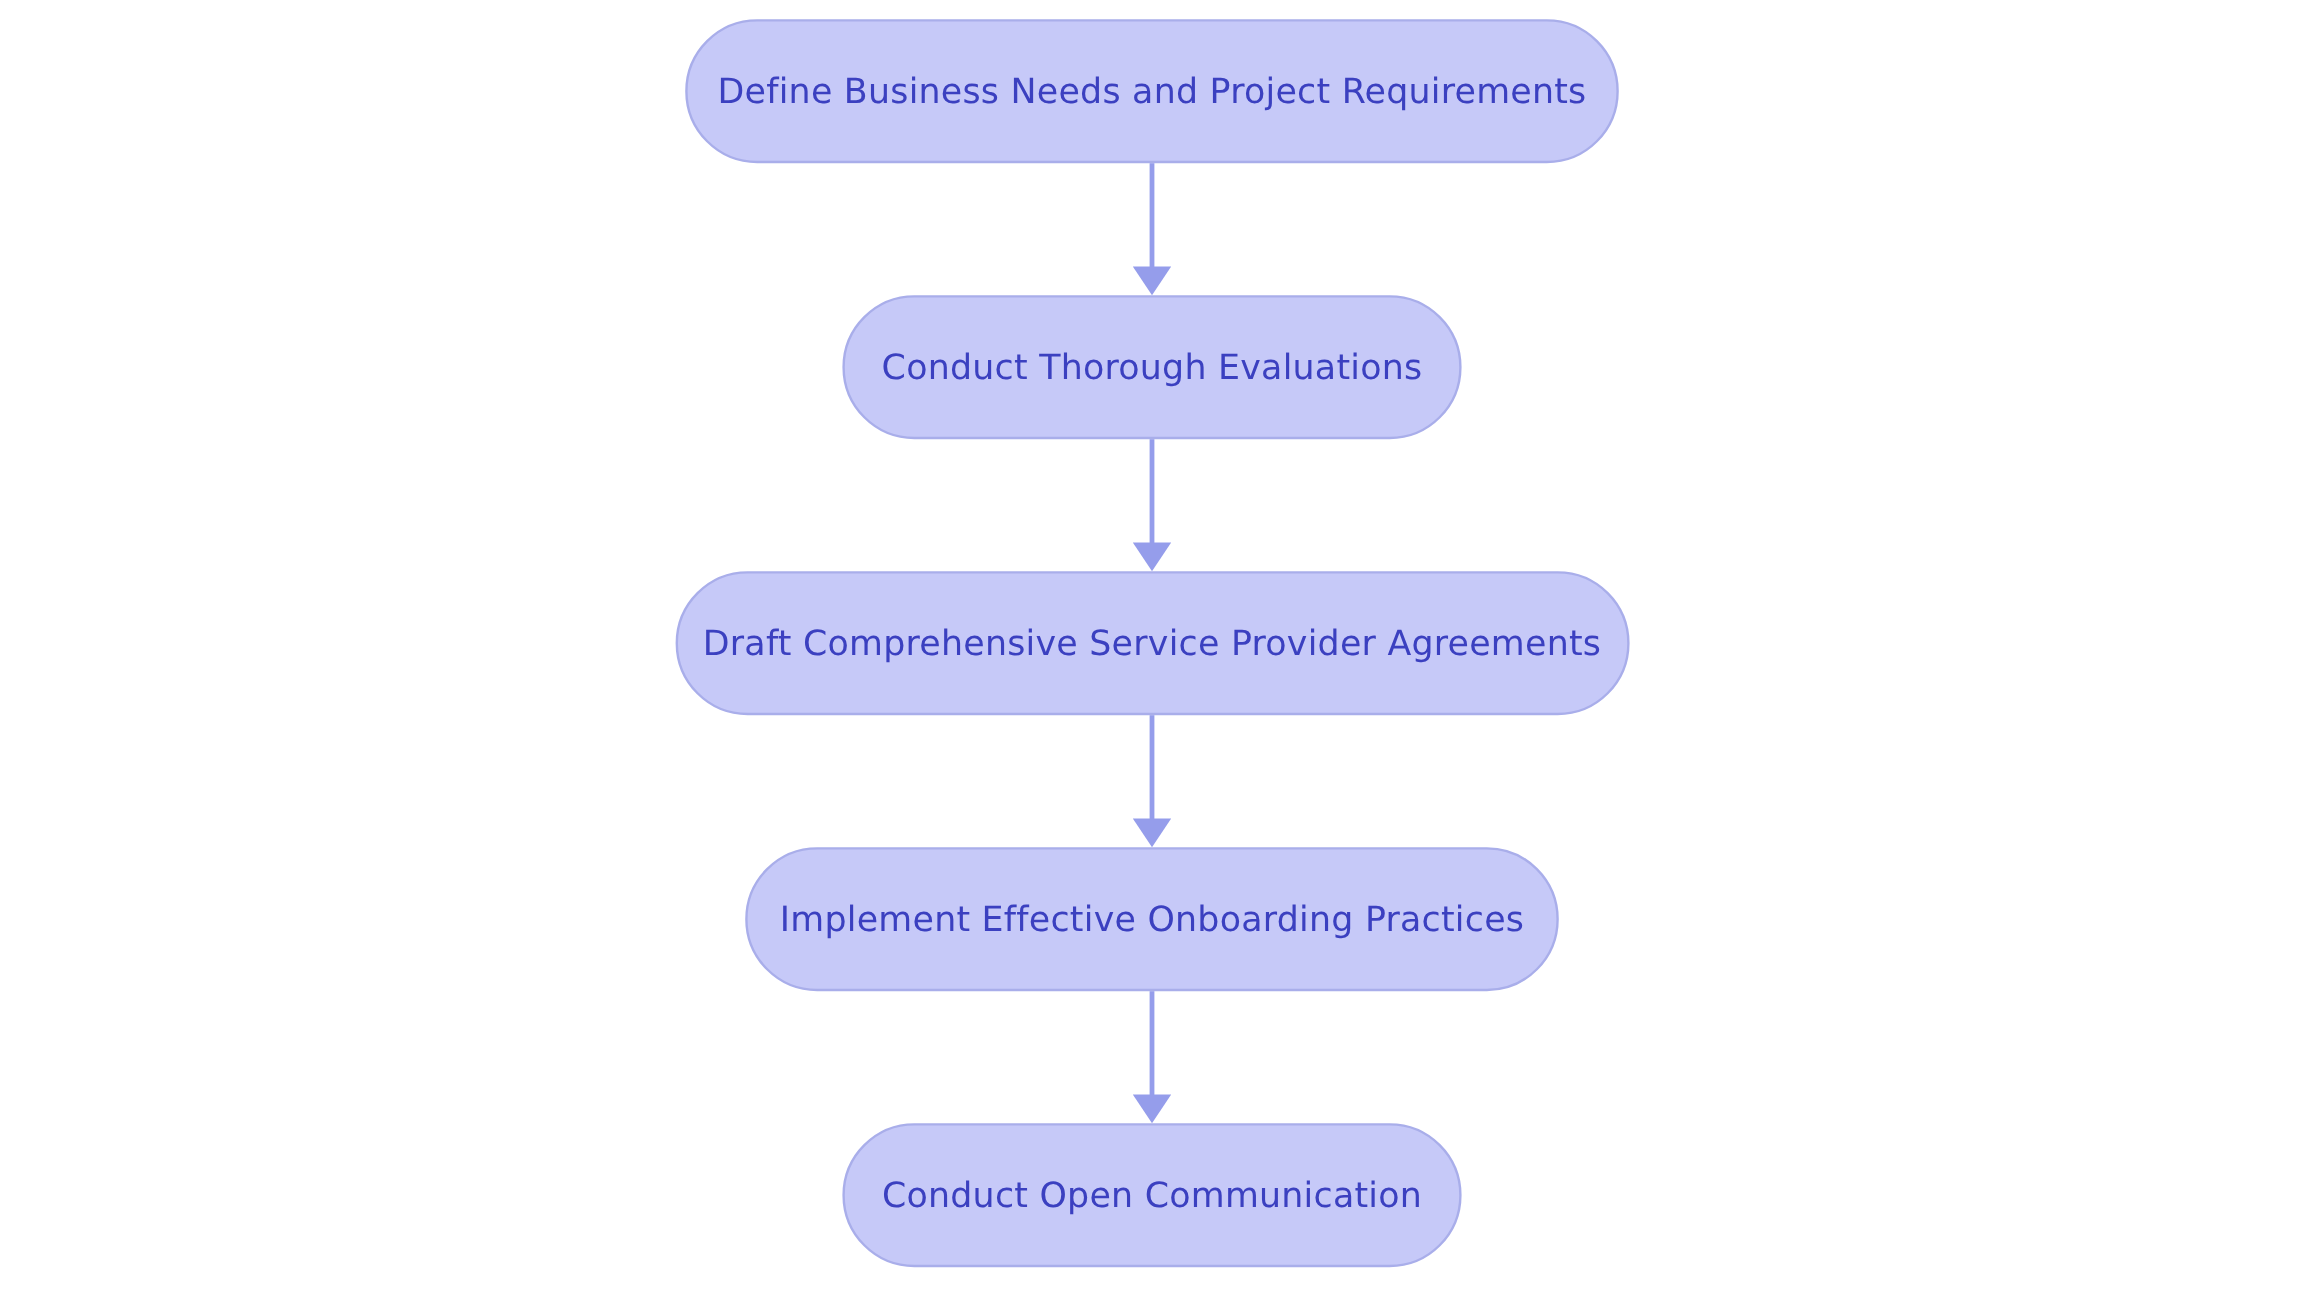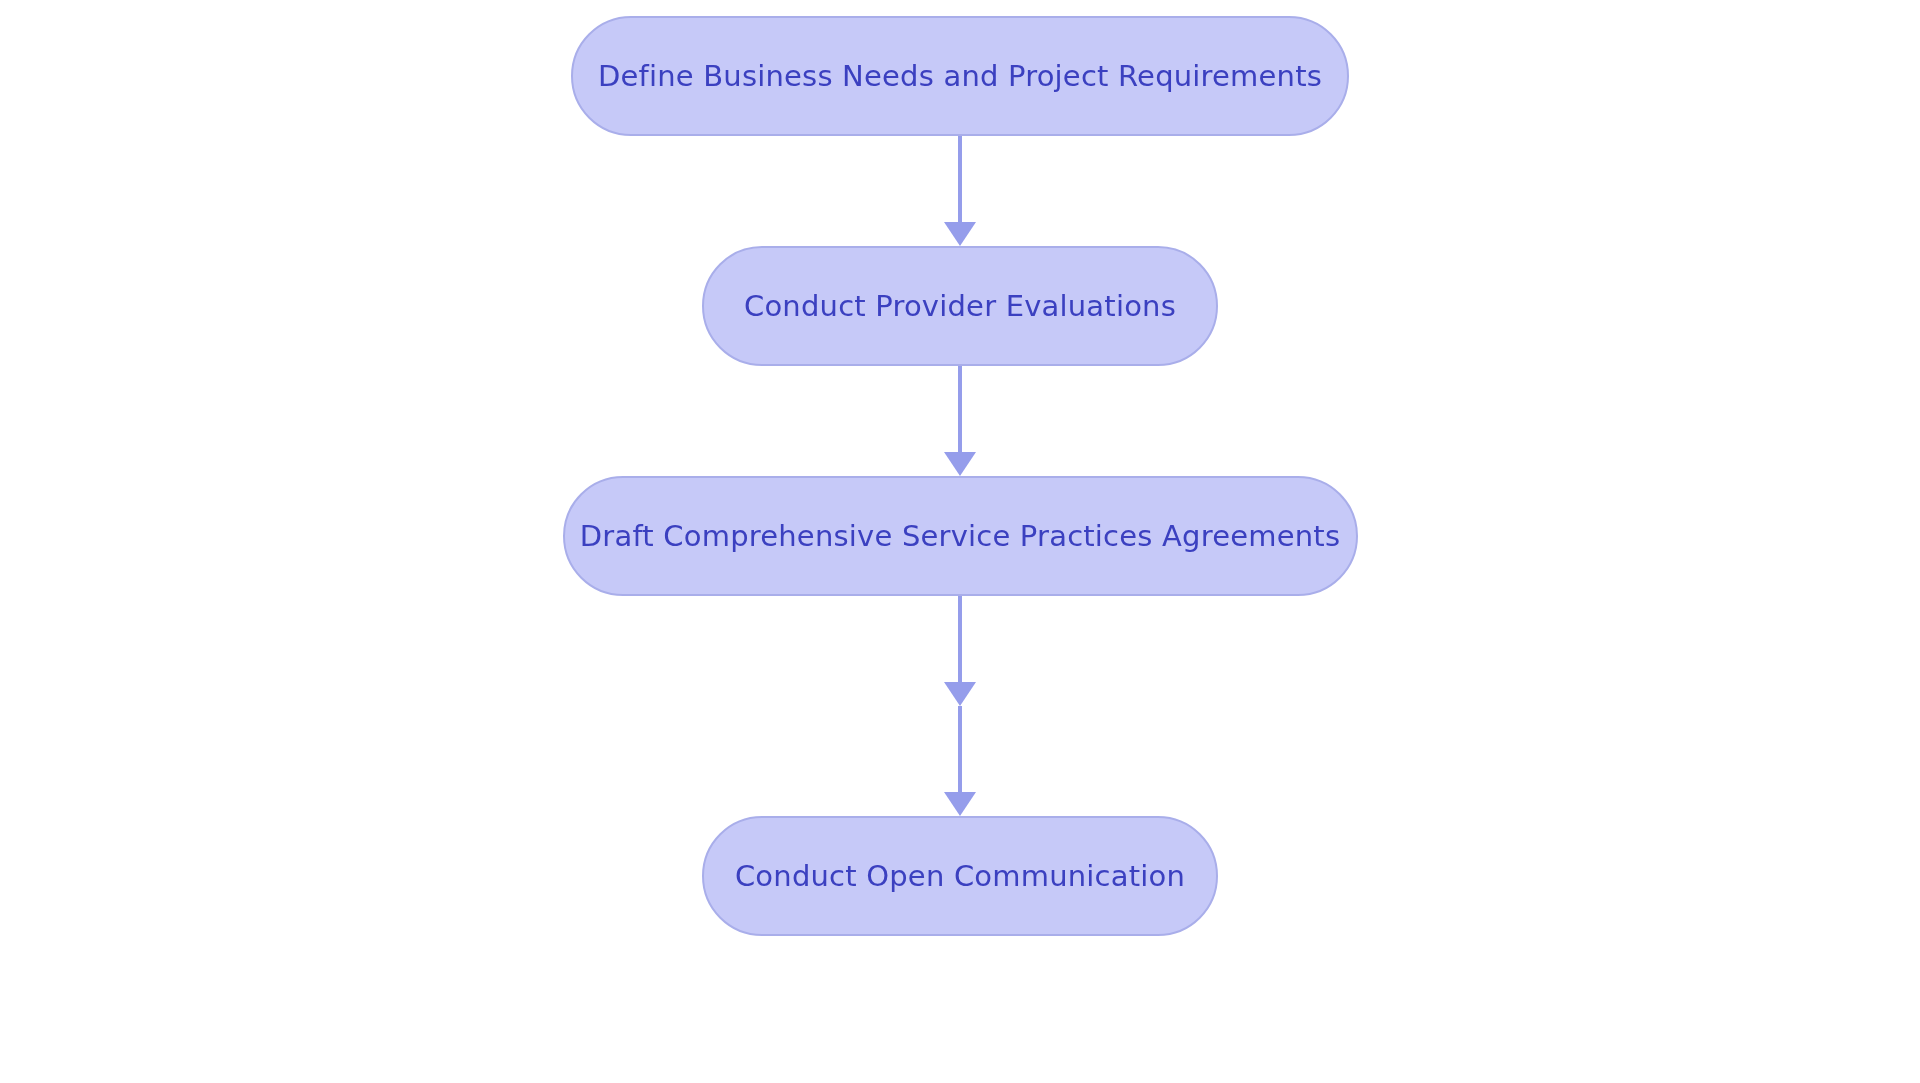--- a/index.html
+++ b/index.html
@@ -84,37 +84,40 @@
     <div class="node n1">
       <span class="node-label">Define Business Needs and Project Requirements</span>
     </div>
 
     <div class="arrow">
       <div class="arrow-line"></div>
       <div class="arrow-head"></div>
     </div>
 
     <div class="node n2">
-      <span class="node-label">Conduct Provider Evaluations</span>
+      <span class="node-label">Conduct Thorough Evaluations</span>
     </div>
 
     <div class="arrow">
       <div class="arrow-line"></div>
       <div class="arrow-head"></div>
     </div>
 
     <div class="node n3">
-      <span class="node-label">Draft Comprehensive Service Practices Agreements</span>
+      <span class="node-label">Draft Comprehensive Service Provider Agreements</span>
     </div>
 
     <div class="arrow">
       <div class="arrow-line"></div>
       <div class="arrow-head"></div>
     </div>
 
+    <div class="node n4">
+      <span class="node-label">Implement Effective Onboarding Practices</span>
+    </div>
 
     <div class="arrow">
       <div class="arrow-line"></div>
       <div class="arrow-head"></div>
     </div>
 
     <div class="node n5">
       <span class="node-label">Conduct Open Communication</span>
     </div>
 

